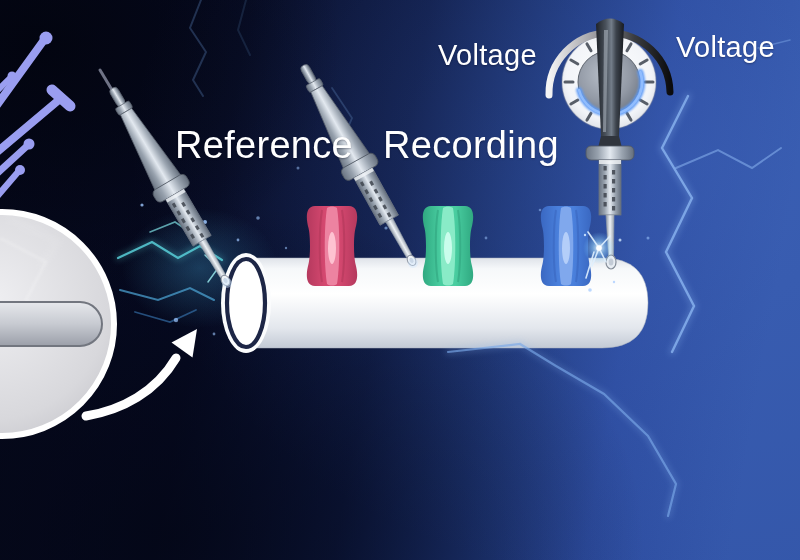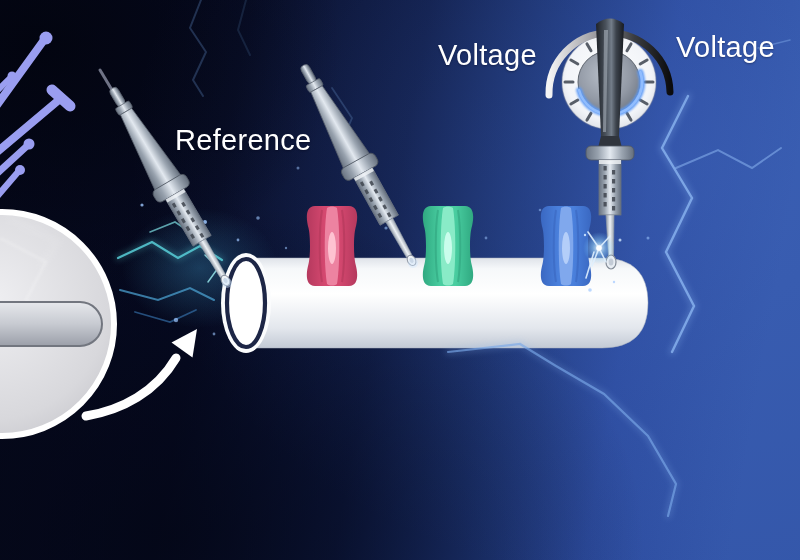--- a/index.html
+++ b/index.html
@@ -8,21 +8,21 @@
     background:
       radial-gradient(520px 420px at 4% 8%, rgba(2,4,14,.85), transparent 60%),
       radial-gradient(720px 520px at 22% 96%, rgba(3,6,20,.72), transparent 65%),
       radial-gradient(900px 700px at 86% 28%, rgba(72,112,200,.30), transparent 62%),
       linear-gradient(100deg, var(--background_dark,#05081a) 0%, #060a22 28%, var(--background_mid,#0e1a44) 48%, #1d3576 63%, #2c4b9e 76%, var(--background_light,#3457aa) 92%);
     font-family:"Liberation Sans",sans-serif;
   }
   svg{position:absolute;left:0;top:0;}
   .lbl{
     position:absolute;color:var(--label_text,#fff);
-    font-size:29px;line-height:1;letter-spacing:.3px;font-weight:400;
+    font-size:38px;line-height:1;letter-spacing:.3px;font-weight:400;
     text-shadow:0 1px 2px rgba(0,0,20,.35);
     white-space:nowrap;
   }
   #lbl-reference{left:175px;top:126px;}
   #lbl-recording{left:383px;top:126px;}
   #lbl-voltage{left:438px;top:33px;font-size:29px;margin-top:8px;}
   #lbl-current{left:676px;top:33px;font-size:29px;}
 </style>
 </head>
 <body>
@@ -304,16 +304,17 @@
     <circle cx="614" cy="282" r="1.2" fill="#9fc8ff" opacity="0.7"></circle>
   </g>
 
   <use href="#probeBody" transform="translate(227,283) rotate(-30.5)"></use>
   <use href="#probeBody" transform="translate(413,263) rotate(-29)"></use>
   <circle cx="227" cy="283" r="5" fill="#cfe6ff" opacity="0.45"></circle>
   <circle cx="413" cy="263" r="5" fill="#cfe6ff" opacity="0.4"></circle>
 </svg>
 
 <div class="lbl" id="lbl-reference">Reference</div>
+<div class="lbl" id="lbl-recording">Recording</div>
 <div class="lbl" id="lbl-voltage">Voltage</div>
 <div class="lbl" id="lbl-current">Voltage</div>
 
 </div>
 
 </body></html>

